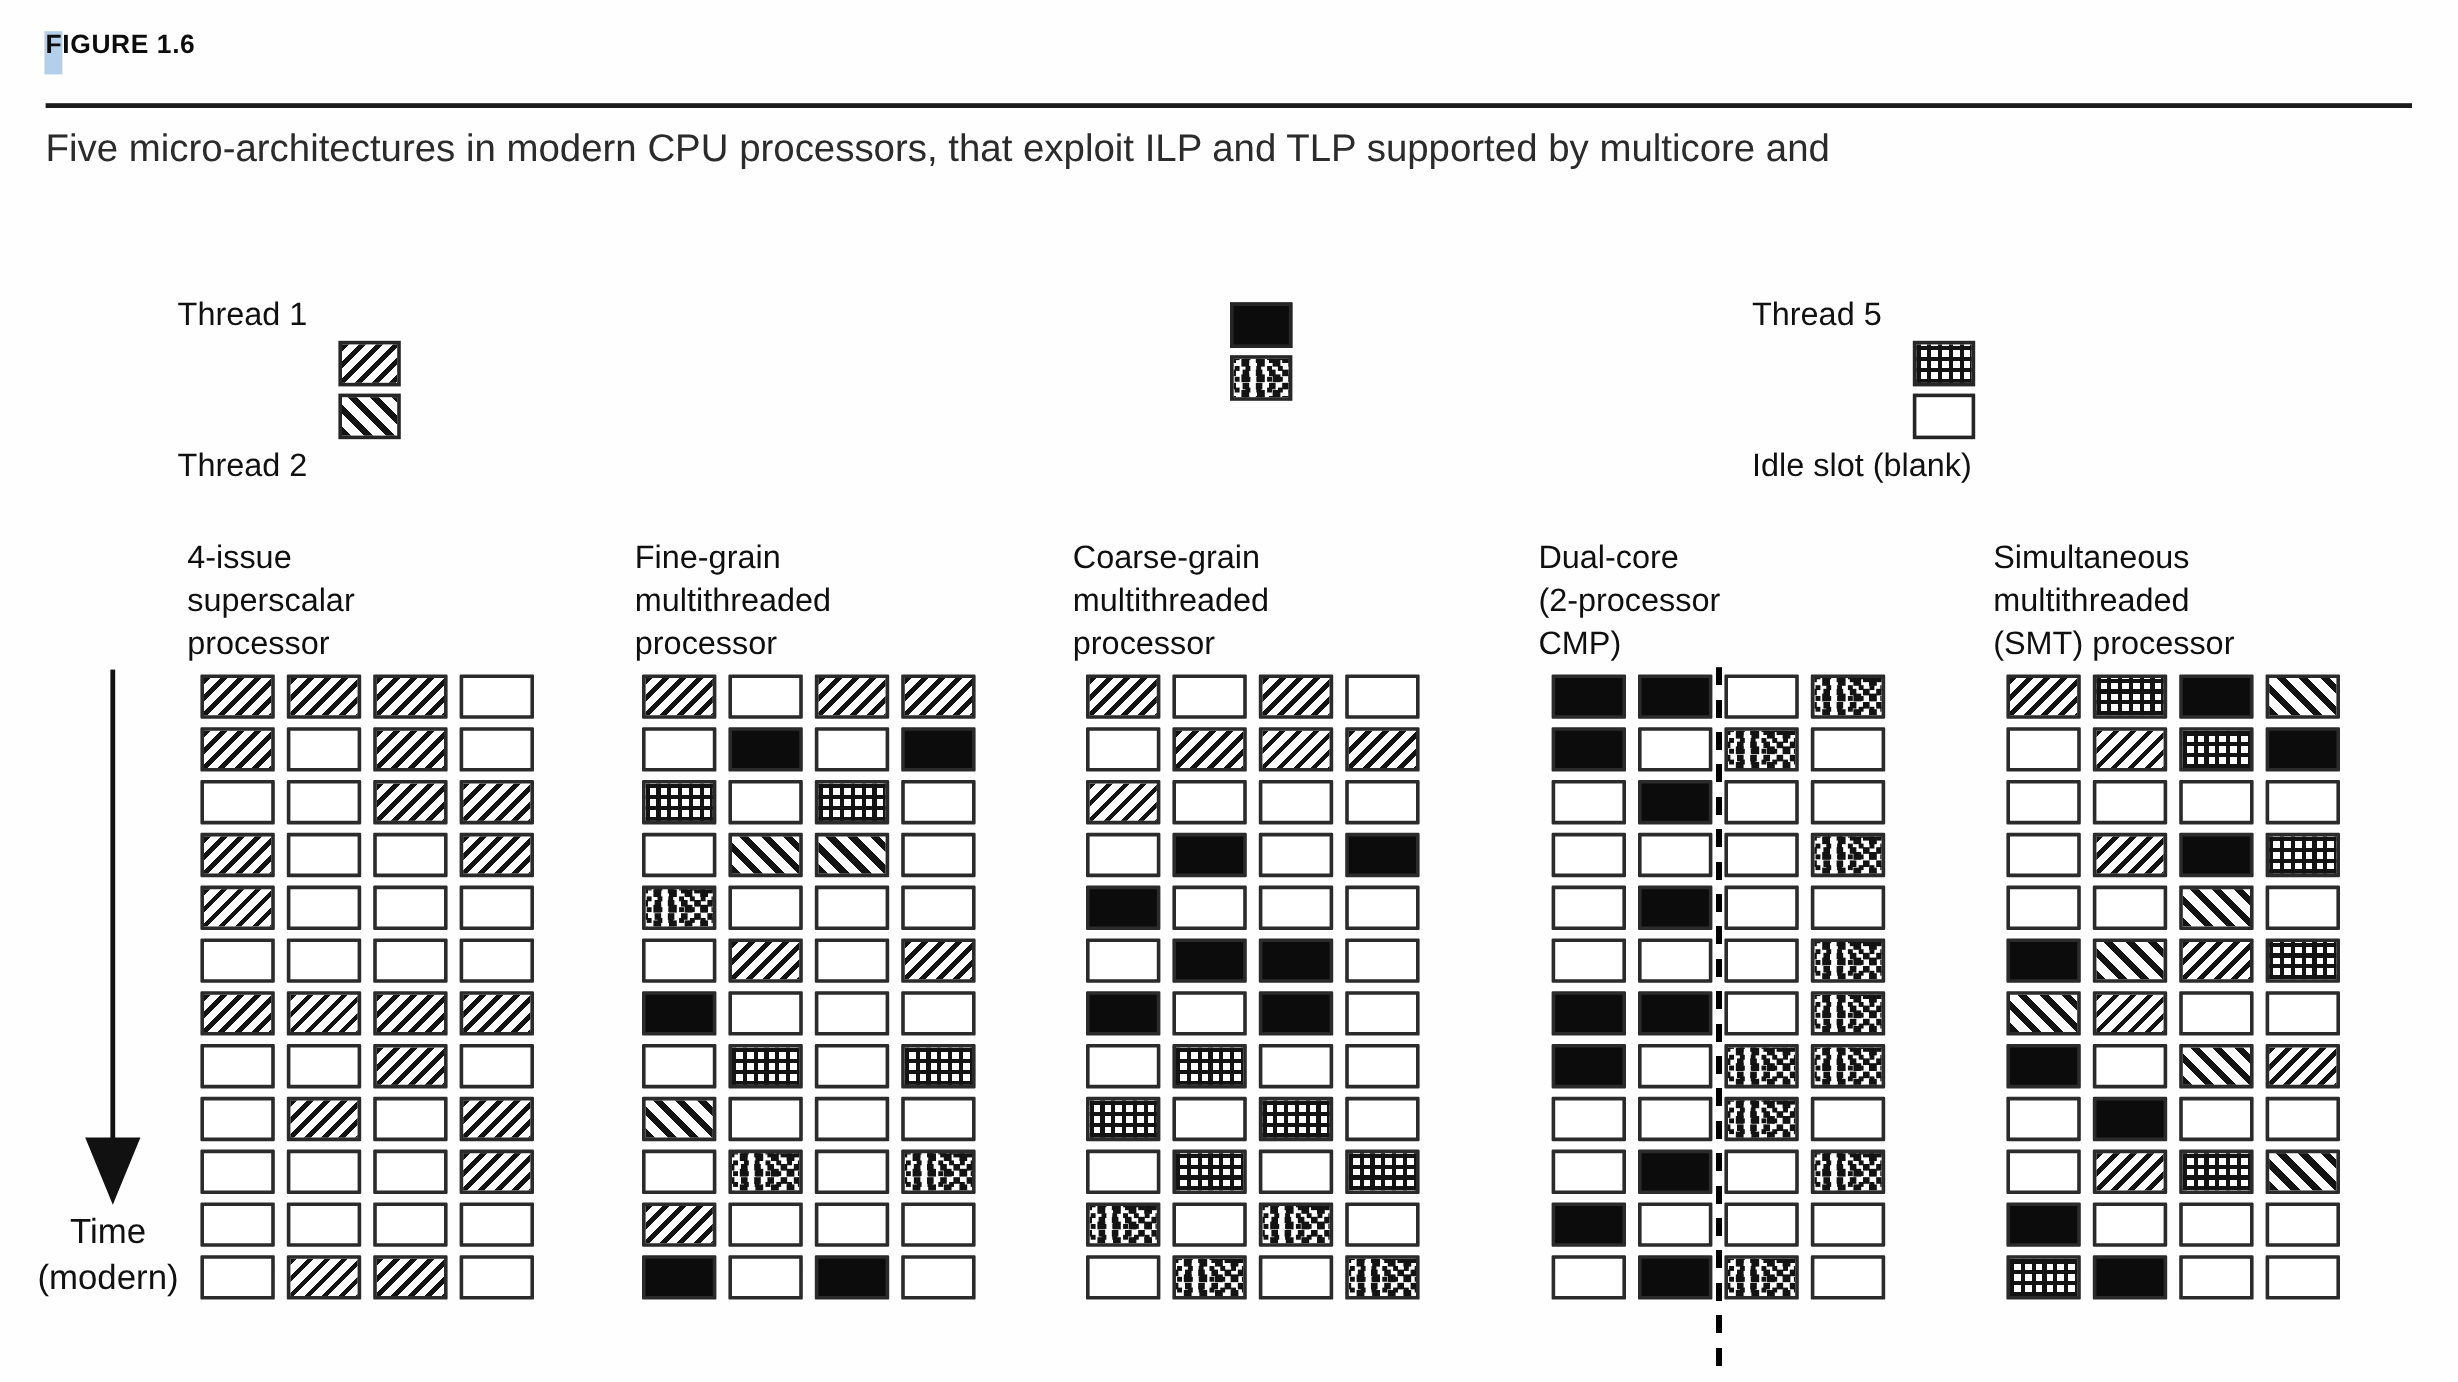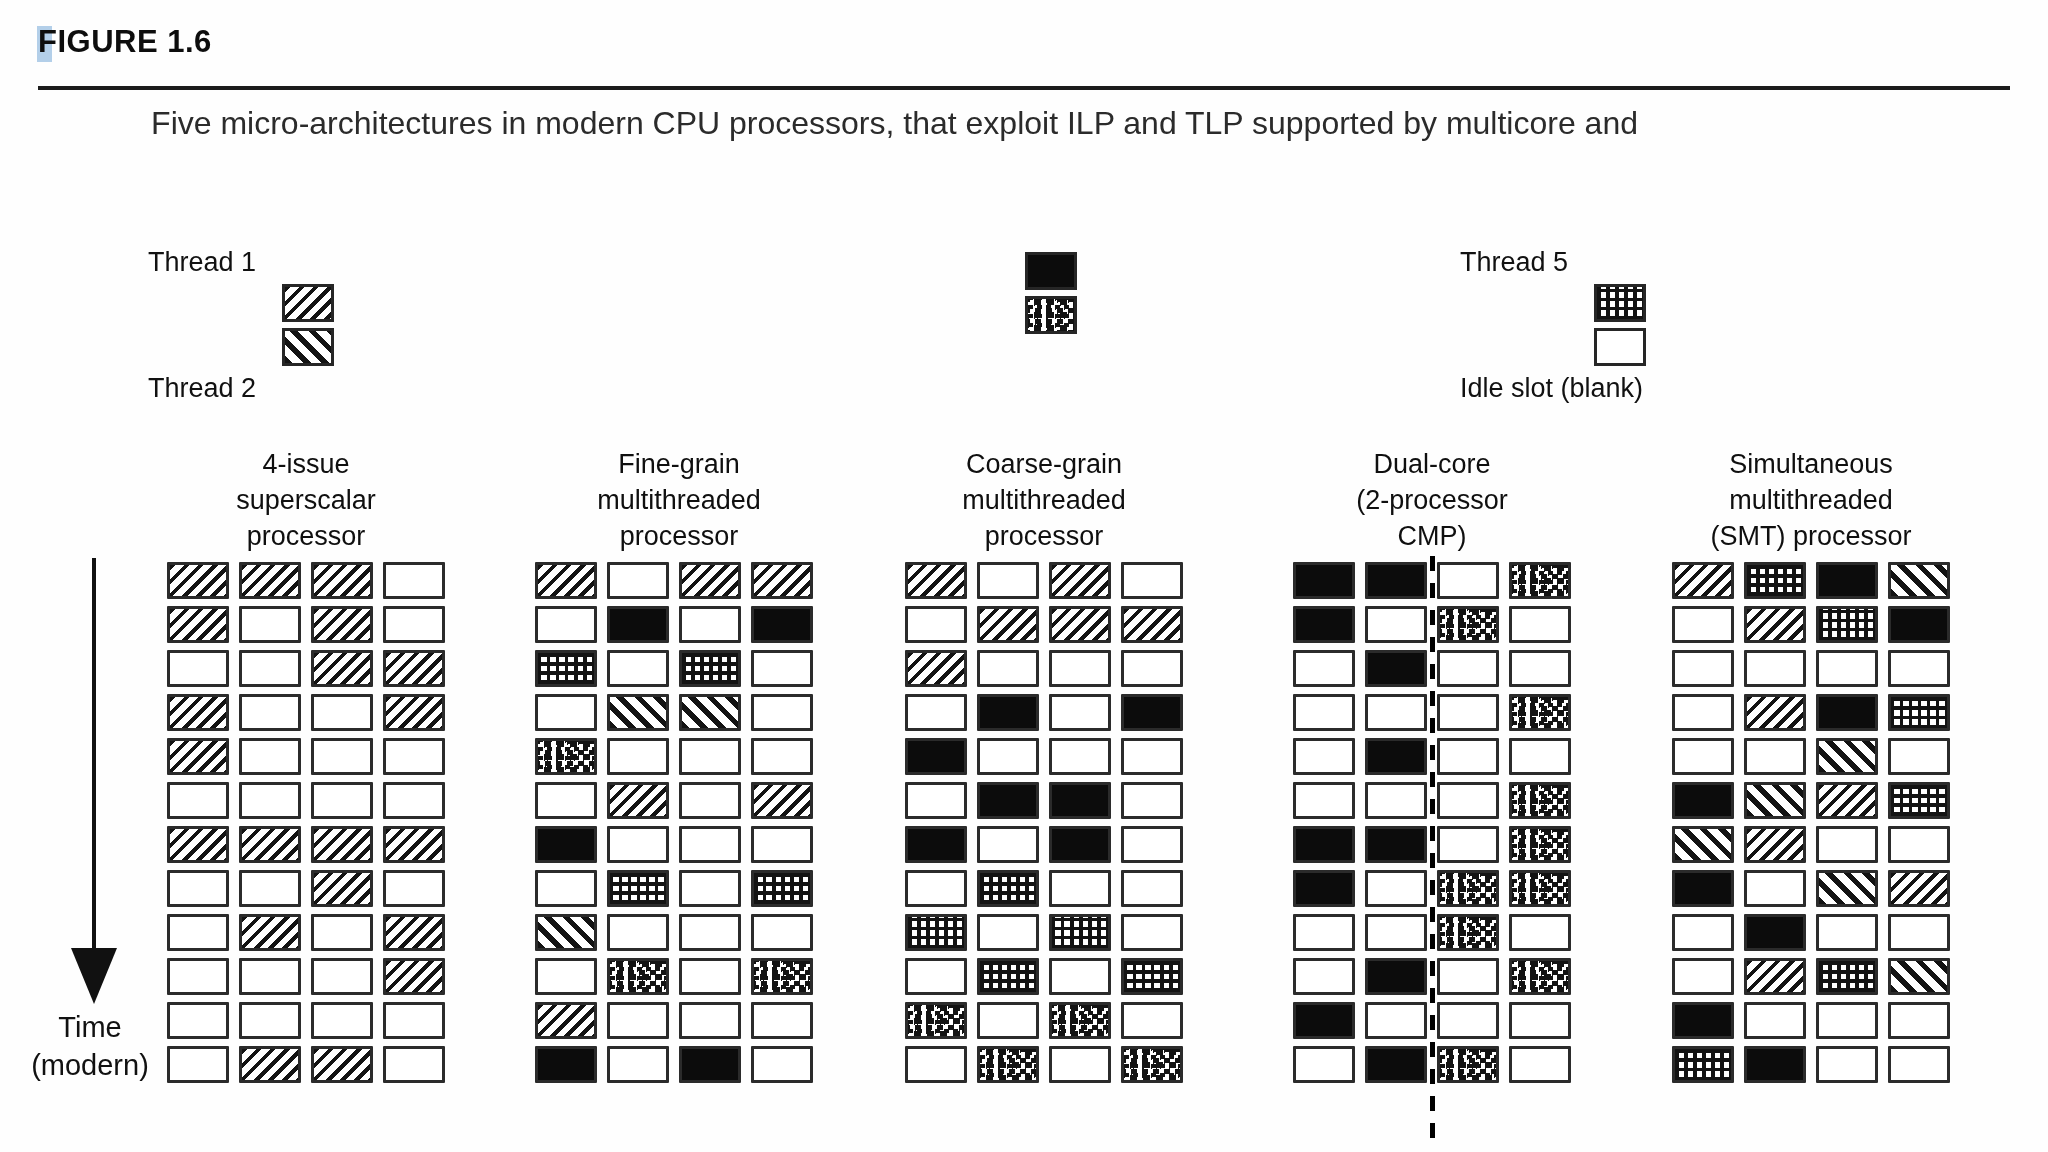--- a/index.html
+++ b/index.html
@@ -1,35 +1,35 @@
 <!DOCTYPE html>
 <html><head>
 <meta charset="utf-8">
 <style>
   html,body{margin:0;padding:0;background:#ffffff;}
   .page{
     position:relative;width:2048px;height:1152px;background:#fefefe;
     font-family:"Liberation Sans", sans-serif;color:#1a1a1a;overflow:hidden;
   }
   
-  .fig-title{position:absolute;left:38px;top:24px;font-size:31px;font-weight:700;
+  .fig-title{position:absolute;left:38px;top:24px;font-size:22px;font-weight:700;
     letter-spacing:.5px;color:#0d0d0d;z-index:2;}
   .title-caret{position:absolute;left:37px;top:26px;width:15px;height:36px;
     background:#b3cfe9;z-index:1;}
   .title-rule{position:absolute;left:38px;top:86px;width:1972px;height:4px;background:#1c1c1c;}
   .caption{position:absolute;left:38px;top:102px;width:1600px;font-size:32px;
-    line-height:42px;color:#2b2b2b;text-align:right;}
+    line-height:42px;color:#2b2b2b;}
   
   .legend-group{position:absolute;top:246px;width:320px;text-align:left;}
   .legend-label{font-size:27px;color:#111;line-height:32px;}
   .legend-box{width:52px;height:38px;margin:6px auto 0 auto;border:3px solid #262626;
     box-sizing:border-box;background:#fff;}
   .legend-group .legend-label.bottom{margin-top:6px;}
   
-  .proc-title{position:absolute;top:446px;width:300px;text-align:center;font-size:27px;
+  .proc-title{position:absolute;top:446px;width:300px;font-size:27px;
     line-height:36px;color:#0f0f0f;}
   .grid{position:absolute;top:562px;display:grid;
     grid-template-columns:repeat(4,62px);grid-auto-rows:37px;gap:7px 10px;}
   .cell{box-sizing:border-box;border:3px solid #2b2b2b;background:#ffffff;border-radius:1px;}
   
   .p-t1{background:repeating-linear-gradient(135deg,#131313 0 4px,#ffffff 4px 10px);}
   .p-t2{background:repeating-linear-gradient(45deg,#131313 0 5.5px,#ffffff 5.5px 13px);}
   .p-t3{background:#0c0c0c;}
   .p-t4{background-color:#ffffff;
     background-image:

